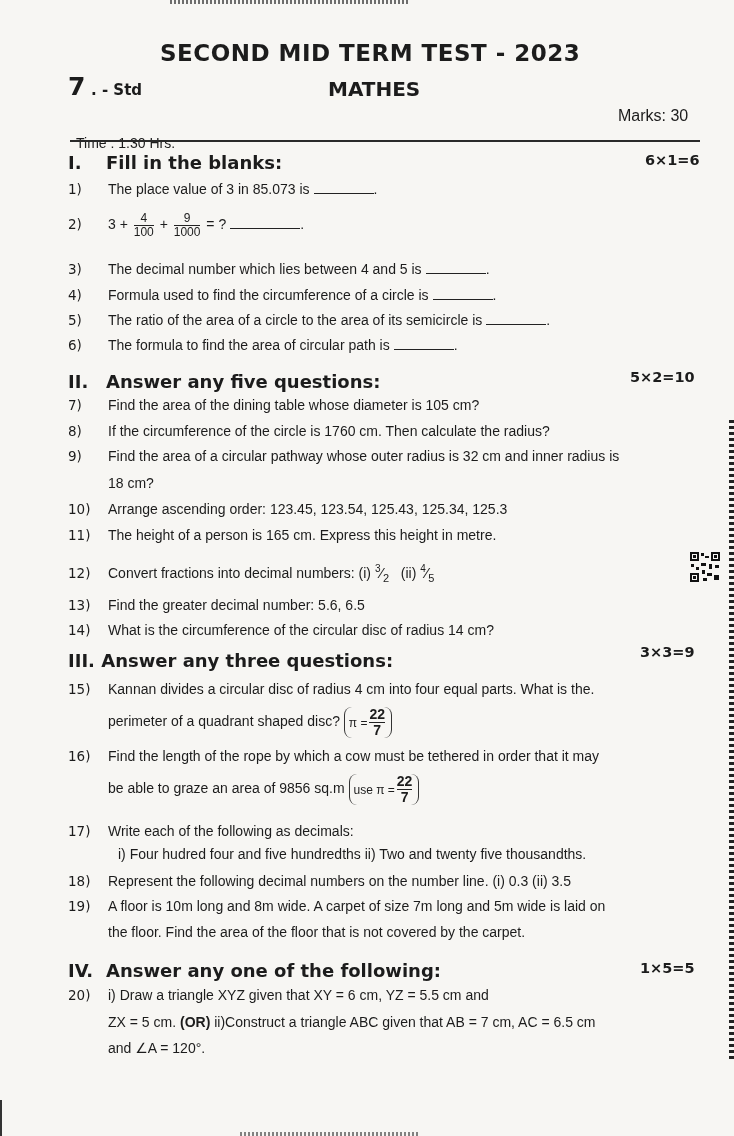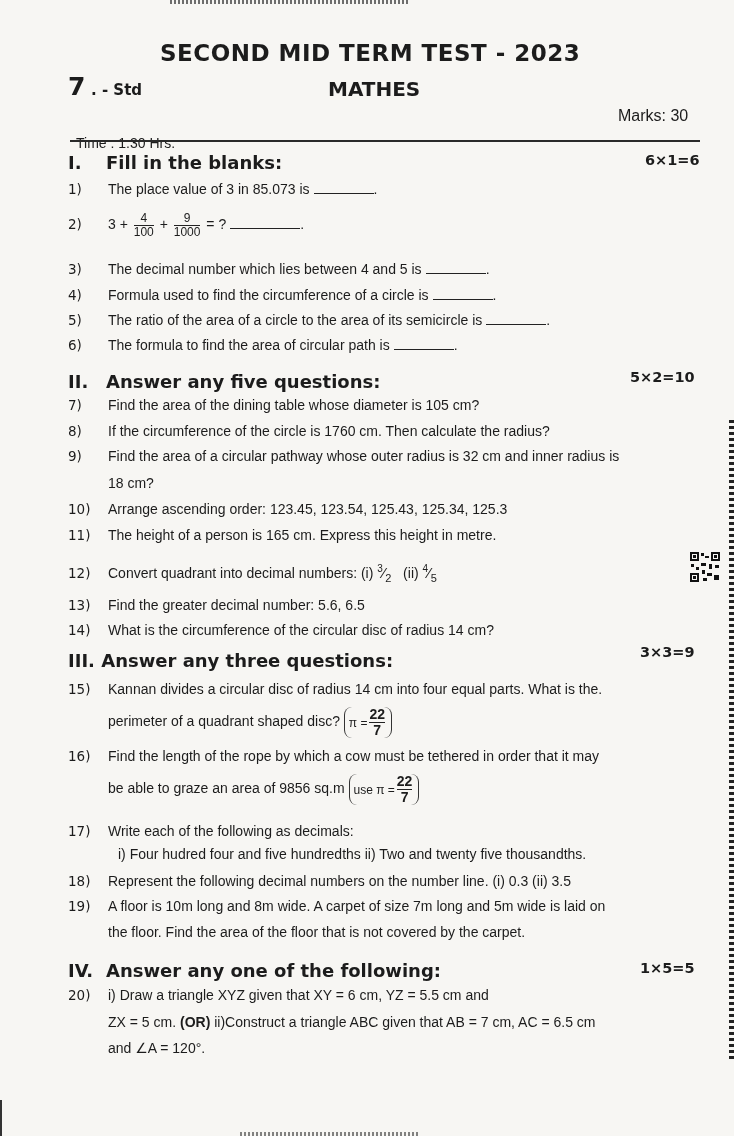--- a/index.html
+++ b/index.html
@@ -117,21 +117,21 @@
     <span class="n">9)</span><span>Find the area of a circular pathway whose outer radius is 32 cm and inner radius is</span>
   </div>
   <div class="cont" style="left:108px;top:475px">18 cm?</div>
   <div class="q" style="top:501px">
     <span class="n">10)</span><span>Arrange ascending order: 123.45,  123.54,  125.43,  125.34,  125.3</span>
   </div>
   <div class="q" style="top:527px">
     <span class="n">11)</span><span>The height of a person is 165 cm. Express this height in metre.</span>
   </div>
   <div class="q" style="top:563px">
-    <span class="n">12)</span><span>Convert quadrant into decimal numbers:  (i)</span>
+    <span class="n">12)</span><span>Convert fractions into decimal numbers:  (i)</span>
     <span class="sfrac"><sup>3</sup>⁄<sub>2</sub></span>
     &nbsp;&nbsp;<span>(ii)</span>
     <span class="sfrac"><sup>4</sup>⁄<sub>5</sub></span>
   </div>
   <div class="q" style="top:597px">
     <span class="n">13)</span><span>Find the greater decimal number: 5.6,  6.5</span>
   </div>
   <div class="q" style="top:622px">
     <span class="n">14)</span><span>What is the circumference of the circular disc of radius 14 cm?</span>
   </div>
@@ -159,21 +159,21 @@
     <rect x="2" y="13" width="3" height="3" fill="#111"></rect>
       <rect x="7" y="16" width="3" height="3" fill="#111"></rect>
   </svg>
 
   <div class="sec" style="top:650px">
     <span>III.</span> <span>Answer any three questions:</span>
   </div>
   <div class="sec-marks" style="left:640px;top:644px">3×3=9</div>
 
   <div class="q" style="top:681px">
-    <span class="n">15)</span><span>Kannan divides a circular disc of radius 14 cm into four equal parts. What is the.</span>
+    <span class="n">15)</span><span>Kannan divides a circular disc of radius 4 cm into four equal parts. What is the.</span>
   </div>
   <div class="cont" style="left:108px;top:707px">
     <span>perimeter of a quadrant shaped disc?</span>
     <span class="paren">
         <span>π =</span>
         <span class="frac">
           <span>22</span>
           <span class="bar"></span>
           <span>7</span>
         </span>

